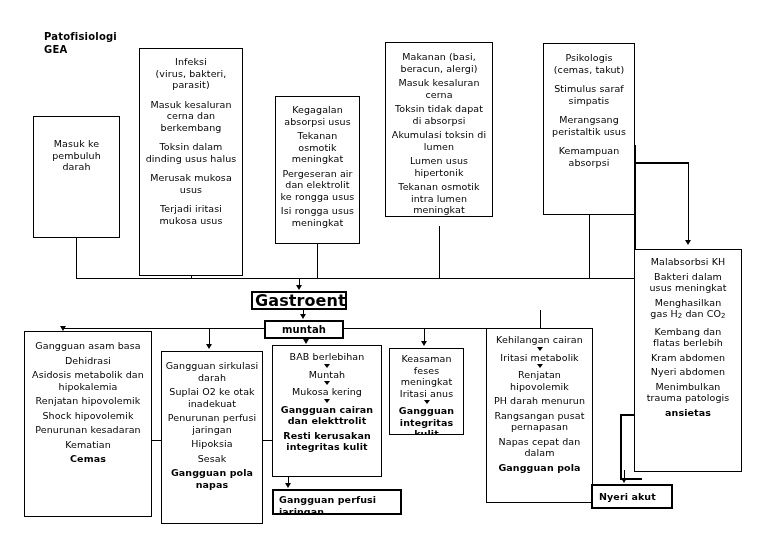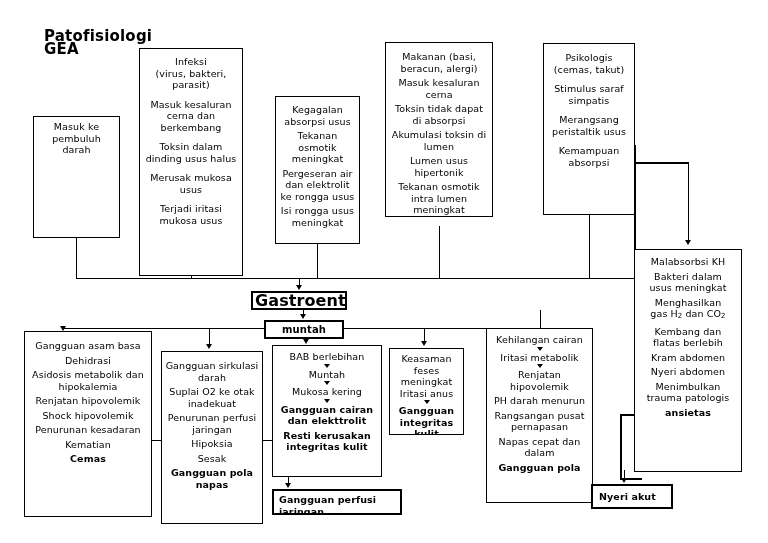--- a/index.html
+++ b/index.html
@@ -41,21 +41,21 @@
     padding: 0 2px;
     box-sizing: border-box;
     white-space: pre-line;
   }
   .box .ln.b { font-weight: bold; }
   .box .gap { display:block; height: 8px; }
   .box .gap-s { display:block; height: 3px; }
   .title {
     position: absolute;
     font-weight: bold;
-    font-size: 15px;
+    font-size: 10px;
     line-height: 13px;
     letter-spacing: 0.2px;
     white-space: pre-line;
     z-index: 6;
   }
   
   .hline, .vline {
     position: absolute;
     background: #000000;
     z-index: 1;
@@ -81,21 +81,21 @@
   sub { font-size: 7px; vertical-align: -1px; }
 </style>
 </head>
 <body>
 
 <div id="canvas">
 
   <div class="title" style="left:44px; top:30px;">Patofisiologi
 GEA</div>
 
-  <div class="box" style="left:33px; top:116px; width:87px; height:122px; padding-top:4px;gap:44px;">
+  <div class="box" style="left:33px; top:116px; width:87px; height:122px; padding-top:21px;gap:44px;">
     <span class="ln">Masuk ke
 pembuluh
 darah</span>
     <span class="gap"></span>
     <span class="ln">Menyerang
 hipotalamus</span>
     <span class="gap"></span>
     <span class="ln">Kegagalan</span>
   </div>
 

